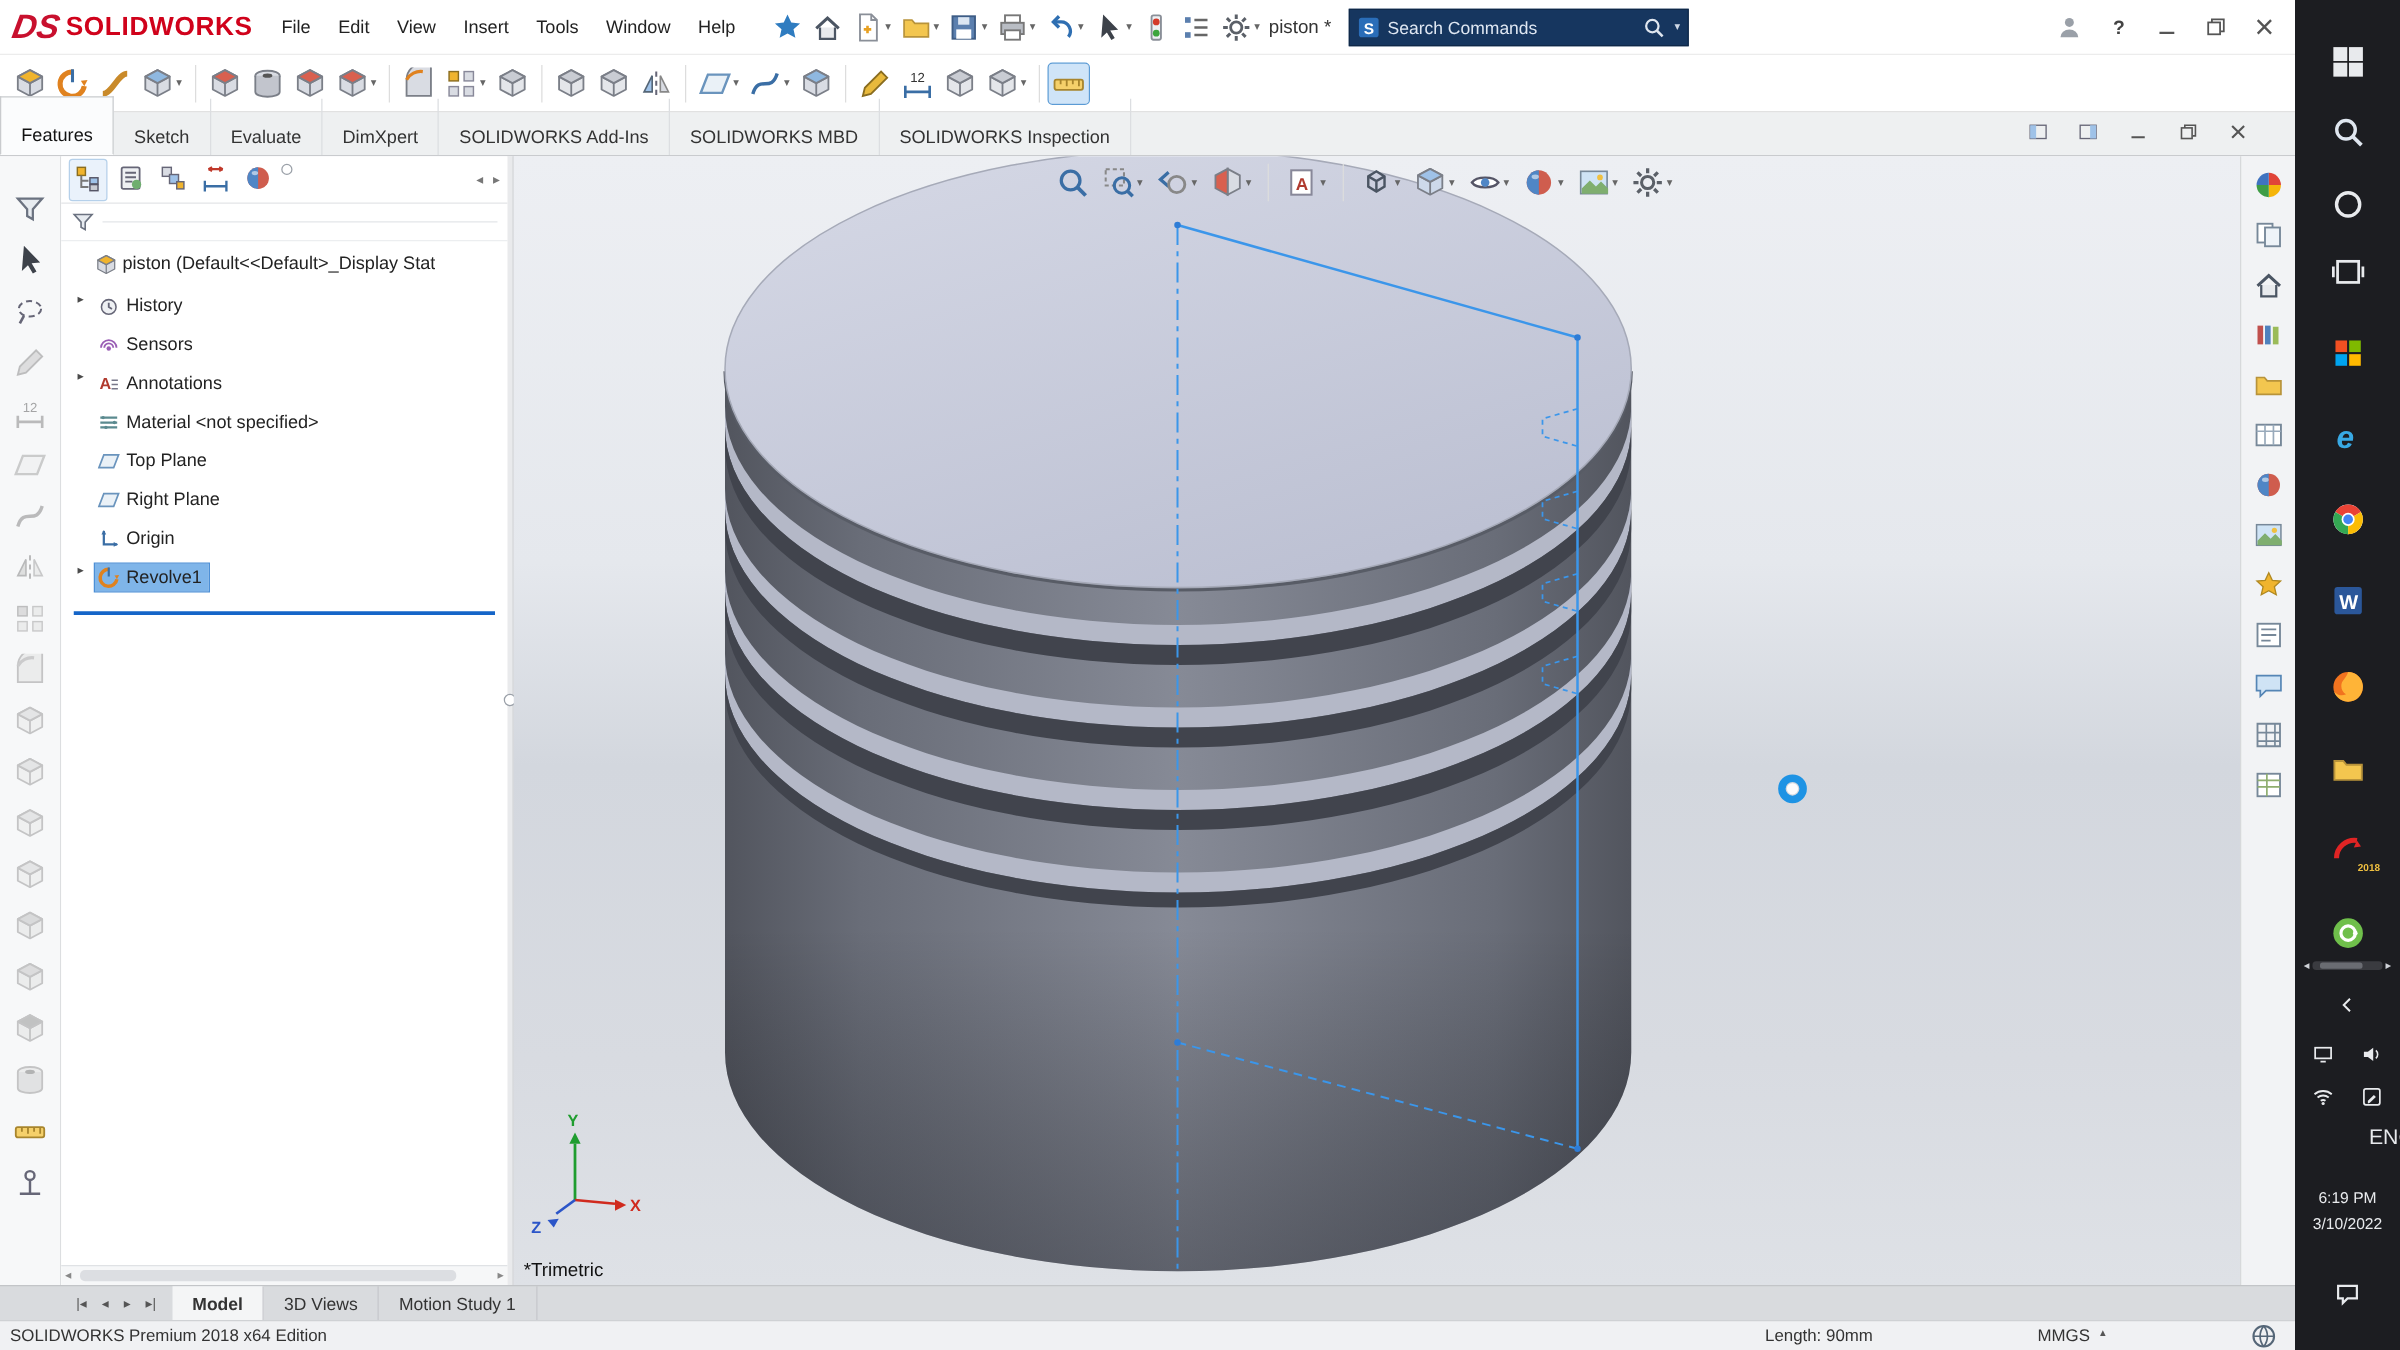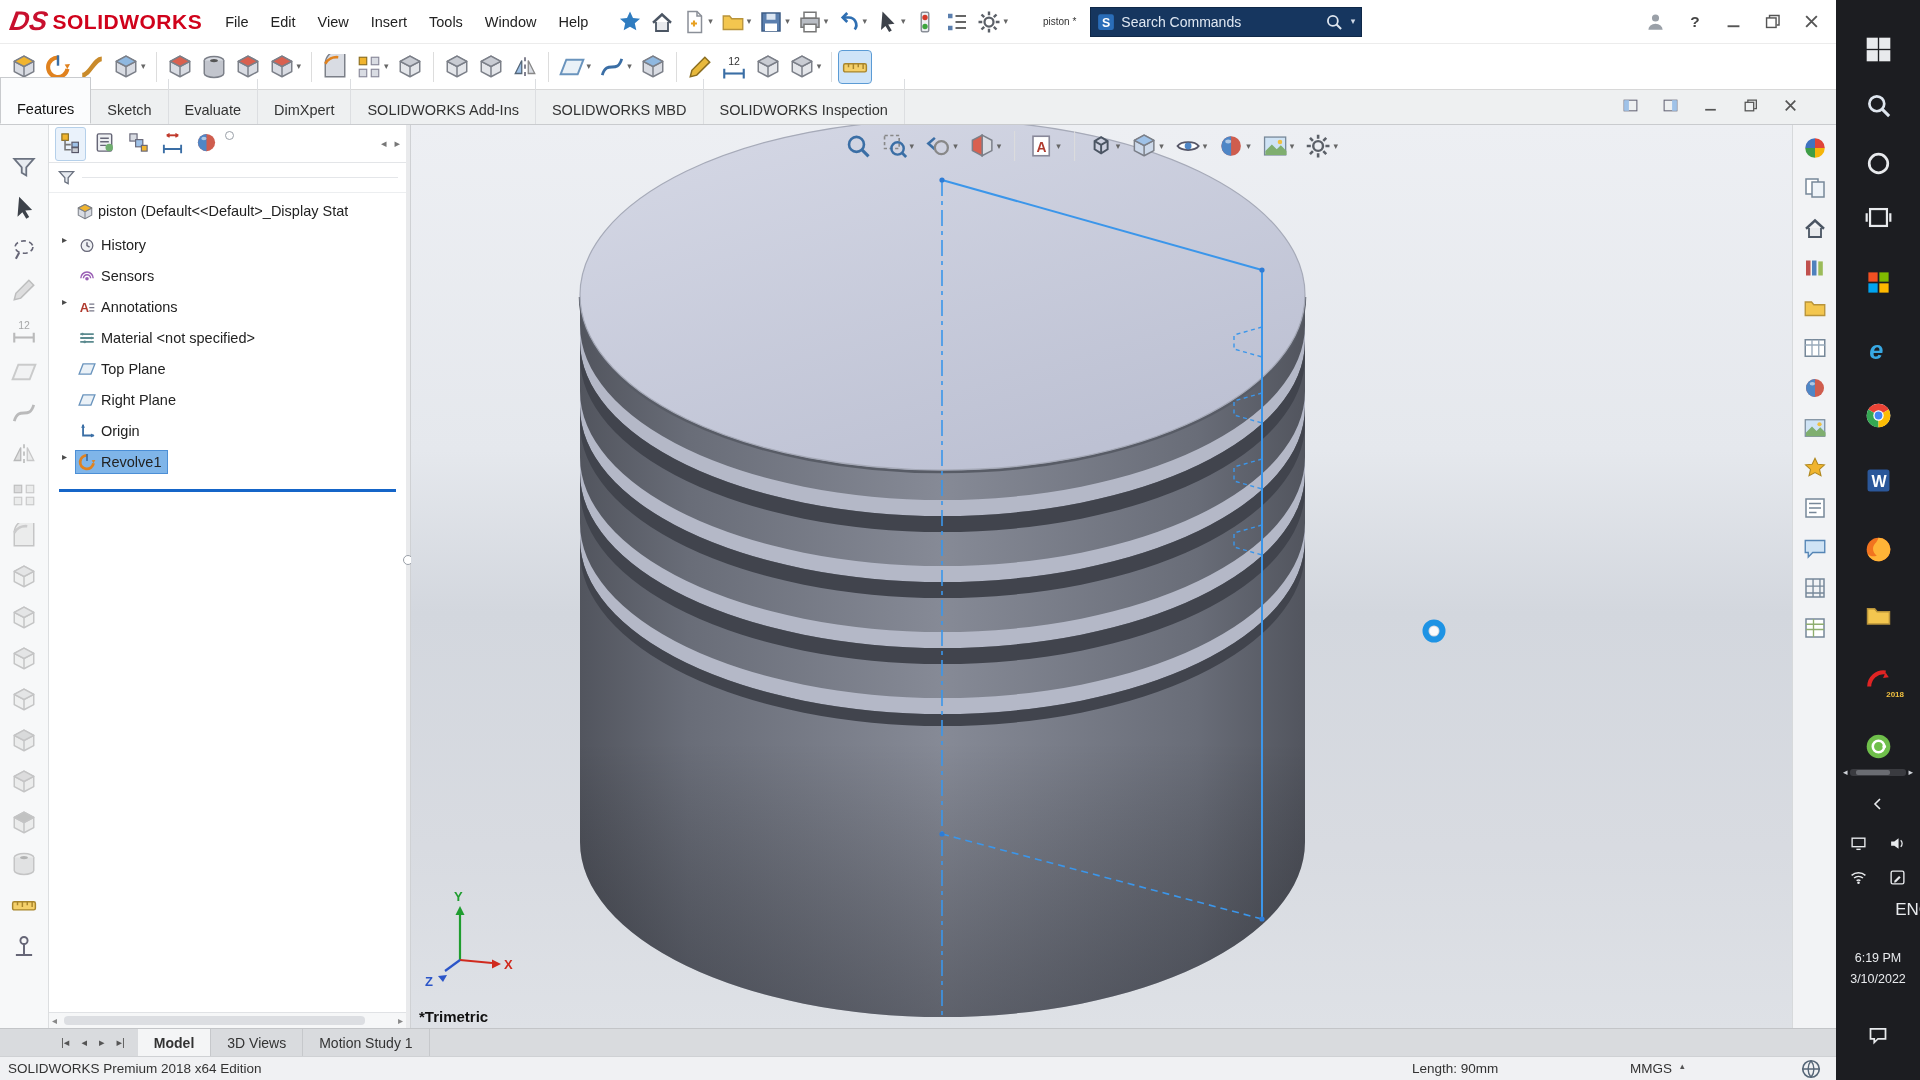--- a/index.html
+++ b/index.html
@@ -13,21 +13,21 @@
 .menubar{position:absolute;left:0;top:0;width:1836px;height:44px;background:#fff;border-bottom:1px solid #ececec;display:flex;align-items:center}
 .brand{display:flex;align-items:center;padding:0 12px 0 10px;white-space:nowrap}
 .brand-ds{font-style:italic;font-weight:bold;color:#c8102e;font-size:27px;transform:skewX(-10deg);margin-right:5px}
 .brand-name{font-weight:bold;color:#d0021b;font-size:21px;letter-spacing:.5px}
 .menus{display:flex;align-items:center}
 .menu-item{padding:0 11px;font-size:14.5px;color:#222;cursor:default}
 .quick{display:flex;align-items:center;margin-left:16px;gap:2px}
 .tbtn{display:inline-flex;align-items:center;padding:3px;border-radius:3px}
 .tbtn.active{background:#cfe4f8;outline:1.5px solid #5b9bd5}
 .quick .ic{width:24px;height:24px}
-.doc-title{margin-left:32px;font-size:10px;color:#333;white-space:nowrap}
+.doc-title{margin-left:4px;font-size:15px;color:#333;white-space:nowrap}
 .search-box{margin-left:14px;width:272px;height:30px;background:#16365f;border:1px solid #0f2848;display:flex;align-items:center;padding:0 6px;gap:6px}
 .search-box .ic{width:18px;height:18px}
 .search-text{flex:1;font-size:14px;color:#dfe7f2}
 .search-box .caret{color:#cfd8e6}
 .title-right{margin-left:auto;display:flex;align-items:center;gap:14px;padding-right:12px}
 .title-right .ic{width:19px;height:19px}
 
 .toolbar2{position:absolute;top:44px;left:0;width:1836px;height:46px;background:#fff;border-bottom:1px solid #d8d8d8;display:flex;align-items:center;padding-left:8px;gap:2px}
 .toolbar2 .ic{width:26px;height:26px}
 
@@ -61,21 +61,21 @@
 .rollback{height:3px;background:#1565c8;margin:7px 10px 0 10px}
 .fm-hscroll{height:16px;border-top:1px solid #e0e2e5;display:flex;align-items:center;background:#f6f7f8;padding:0 3px;gap:3px;color:#888;font-size:10px}
 .fm-hthumb{flex:1;height:9px;background:#dcdee2;border-radius:4px;margin:0 30px 0 4px}
 .splitter{position:absolute;left:406px;top:125px;width:5px;height:903px;background:#e9eaec;border-right:1px solid #cfd1d4}
 .split-grip{position:absolute;left:-3px;top:430px;width:10px;height:10px;border:1.5px solid #9aa0a8;border-radius:50%;background:#fff}
 
 .viewport{position:absolute;left:411px;top:125px;width:1381px;height:903px;background:linear-gradient(180deg,#edeff3 0%,#e5e8ed 36%,#d3d7de 54%,#d8dbe1 80%,#dee1e6 100%);overflow:hidden}
 .model{position:absolute;left:0;top:0;width:1381px;height:903px}
 .headsup{position:absolute;top:3px;left:50%;transform:translateX(-52%);display:flex;align-items:center;gap:5px;padding:2px 6px}
 .headsup .ic{width:26px;height:26px}
-.view-label{position:absolute;left:8px;bottom:3px;font-weight:bold;font-size:15px;color:#111}
+.view-label{position:absolute;left:8px;bottom:3px;font-weight:normal;font-size:15px;color:#111}
 
 .task-strip{position:absolute;left:1792px;top:125px;width:44px;height:903px;background:#f2f3f5;border-left:1px solid #d7d9db;display:flex;flex-direction:column;align-items:center;padding-top:8px;gap:10px}
 .task-strip .ic{width:24px;height:24px}
 
 .doc-tabs{position:absolute;left:0;top:1028px;width:1836px;height:28px;background:#d9dbde;border-top:1px solid #c3c5c8;display:flex;align-items:stretch;padding-left:58px}
 .dnav{display:flex;align-items:center;gap:6px;margin-right:10px;color:#555;font-size:11px}
 .dnav-btn{padding:2px 3px}
 .dtab{padding:0 16px;font-size:14px;color:#333;border-right:1px solid #c6c8cb;display:flex;align-items:center;white-space:nowrap}
 .dtab.active{background:#f4f5f6;font-weight:bold}
 

